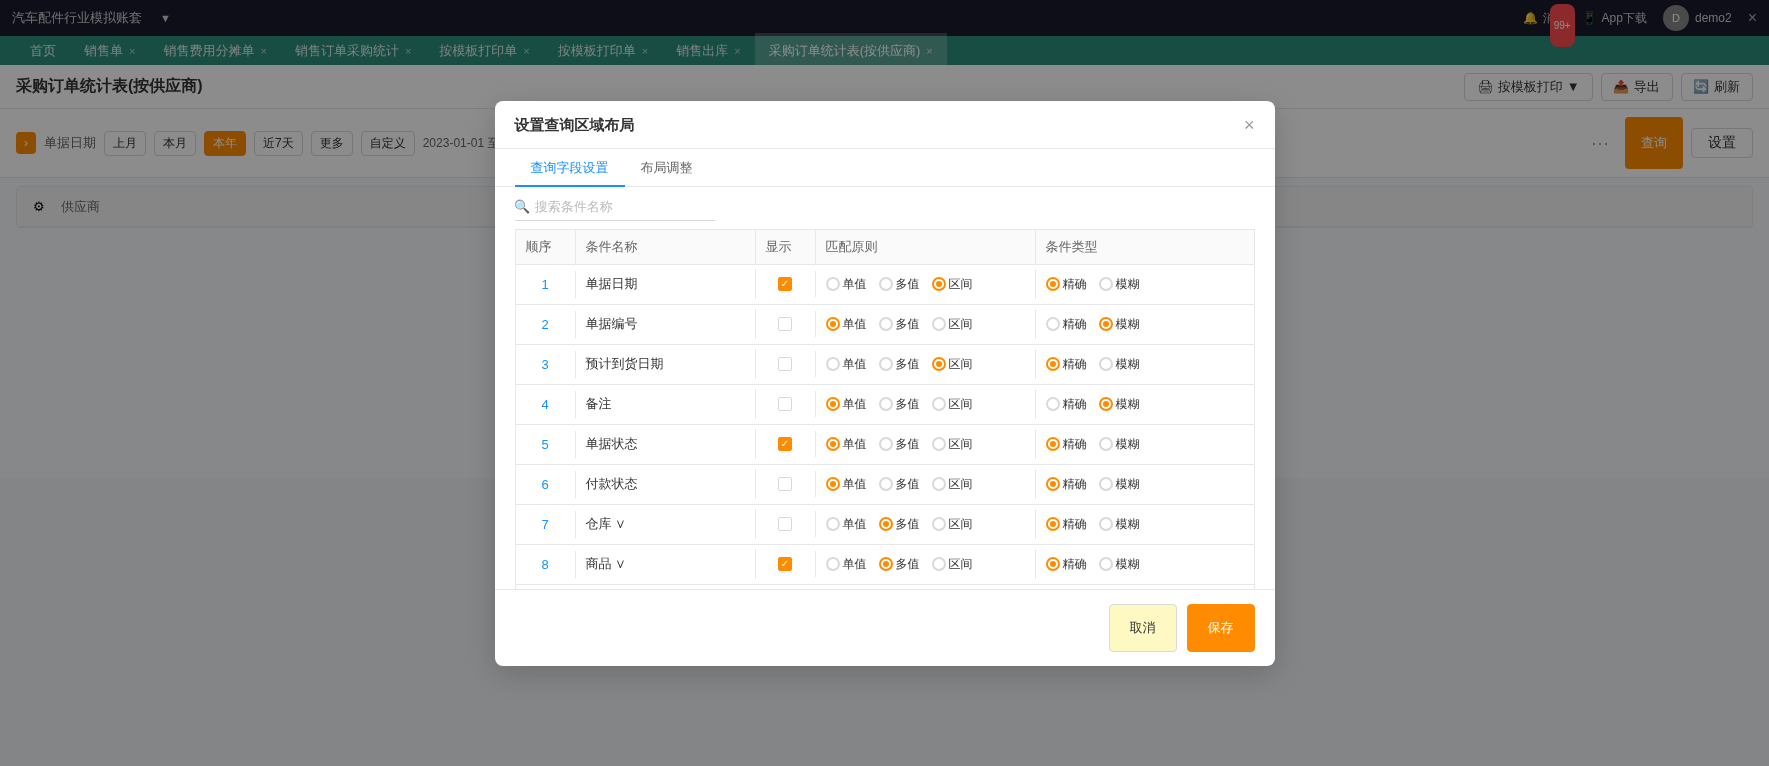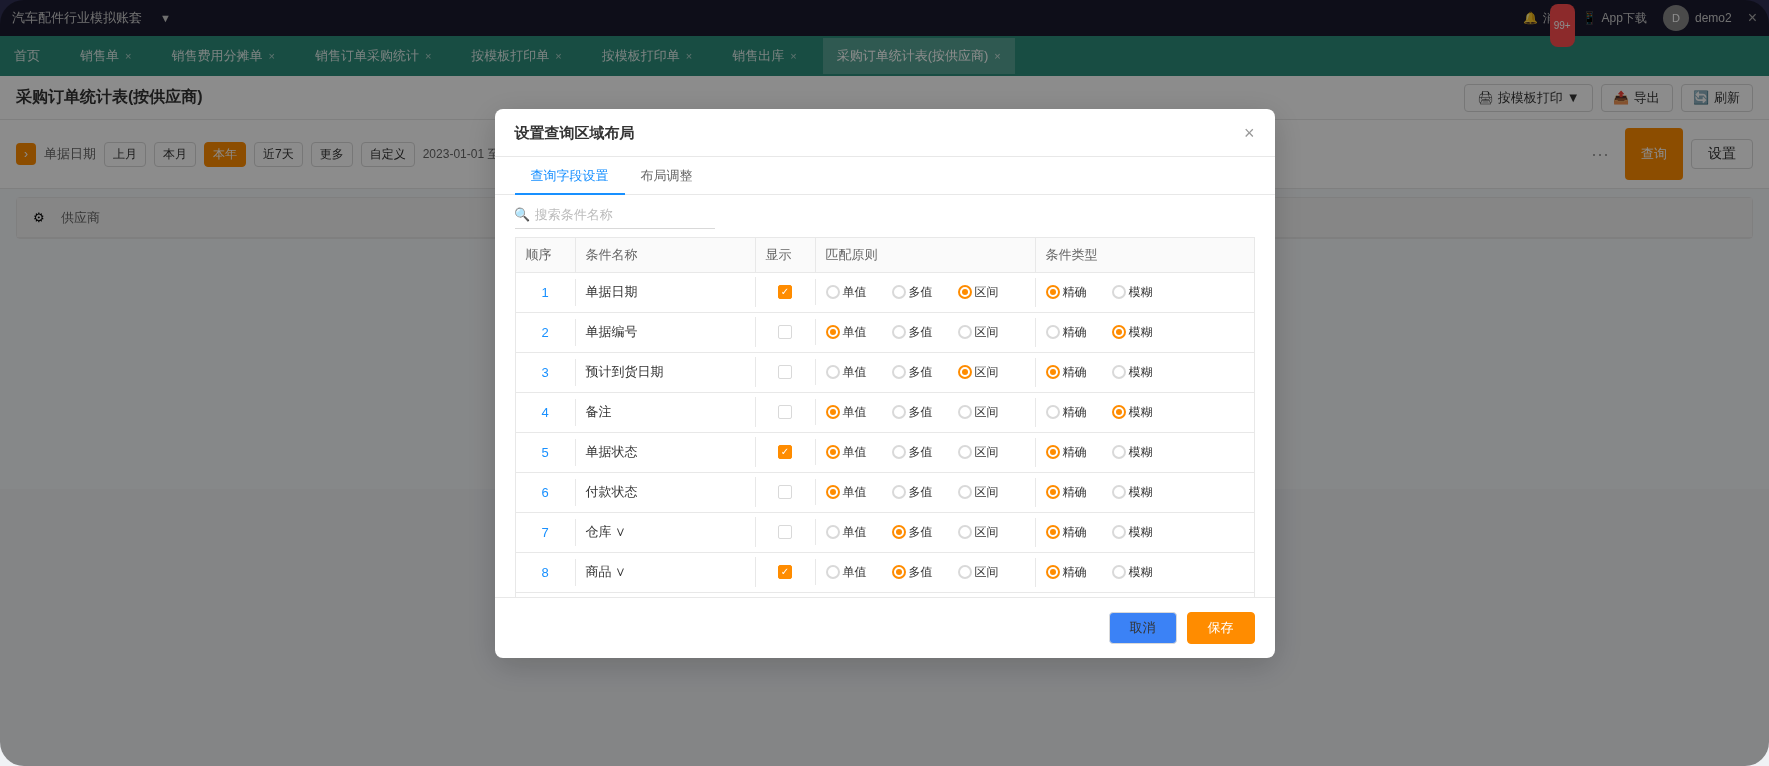--- a/index.html
+++ b/index.html
@@ -26,26 +26,25 @@
       gap: 4px;
       cursor: pointer;
       color: #ccc;
     }
     .badge { background: #ff4d4f; color: white; border-radius: 8px; font-size: 10px; padding: 16px 4px; position: absolute; top: -6px; right: -8px; }
     .avatar { width: 26px; height: 26px; border-radius: 50%; background: #888; display: flex; align-items: center; justify-content: center; color: white; font-size: 11px; }
     .close-x { color: #aaa; cursor: pointer; font-size: 16px; }
 
     
     .tab-bar {
-      height: 40px;
+      height: 29px;
       background: #2d8c7a;
       display: flex;
       align-items: center;
-      padding: 0 0;
-      gap: 12px;
+      padding: 0 16px;
     }
     .tab-item {
       height: 36px;
       padding: 0 14px;
       display: flex;
       align-items: center;
       font-size: 13px;
       color: rgba(255,255,255,0.85);
       cursor: pointer;
       white-space: nowrap;
@@ -120,21 +119,20 @@
 
     
     .overlay {
       position: fixed;
       top: 0; left: 0; right: 0; bottom: 0;
       background: rgba(0,0,0,0.45);
       z-index: 100;
       display: flex;
       align-items: center;
       justify-content: center;
-      border-radius: 24px;
     }
 
     
     .dialog {
       background: white;
       border-radius: 8px;
       width: 780px;
       max-height: 680px;
       box-shadow: 0 8px 32px rgba(0,0,0,0.18);
       display: flex;
@@ -224,21 +222,21 @@
       color: #333;
       border-right: 1px solid #e8e8e8;
       display: flex;
       align-items: center;
     }
     .dt-cell:last-child { border-right: none; }
     .dt-cell.center { justify-content: center; }
     .dt-num { color: #1890ff; font-weight: 500; }
 
     
-    .radio-group { display: flex; align-items: center; gap: 25px; }
+    .radio-group { display: flex; align-items: center; gap: 12px; }
     .radio-item { display: flex; align-items: center; gap: 3px; font-size: 12px; color: #333; }
     .radio-circle {
       width: 14px; height: 14px; border-radius: 50%;
       border: 2px solid #d9d9d9;
       display: flex; align-items: center; justify-content: center;
       background: white;
     }
     .radio-circle.checked { border-color: #ff8c00; }
     .radio-circle.checked::after {
       content: ''; width: 6px; height: 6px; border-radius: 50%; background: #ff8c00;
@@ -253,22 +251,22 @@
     
     .dialog-footer {
       padding: 14px 20px;
       display: flex;
       justify-content: flex-end;
       gap: 10px;
       border-top: 1px solid #e8e8e8;
     }
     .btn-cancel {
       border: 1px solid #d9d9d9;
-      background: #3b82f6;
-      padding: 6px 20px;
+      background: #fef9c3;
+      padding: 14px 20px;
       border-radius: 4px;
       cursor: pointer;
       font-size: 13px;
       color: #333;
     }
     .btn-save {
       background: #ff8c00;
       border: 1px solid #ff8c00;
       color: white;
       padding: 6px 20px;

